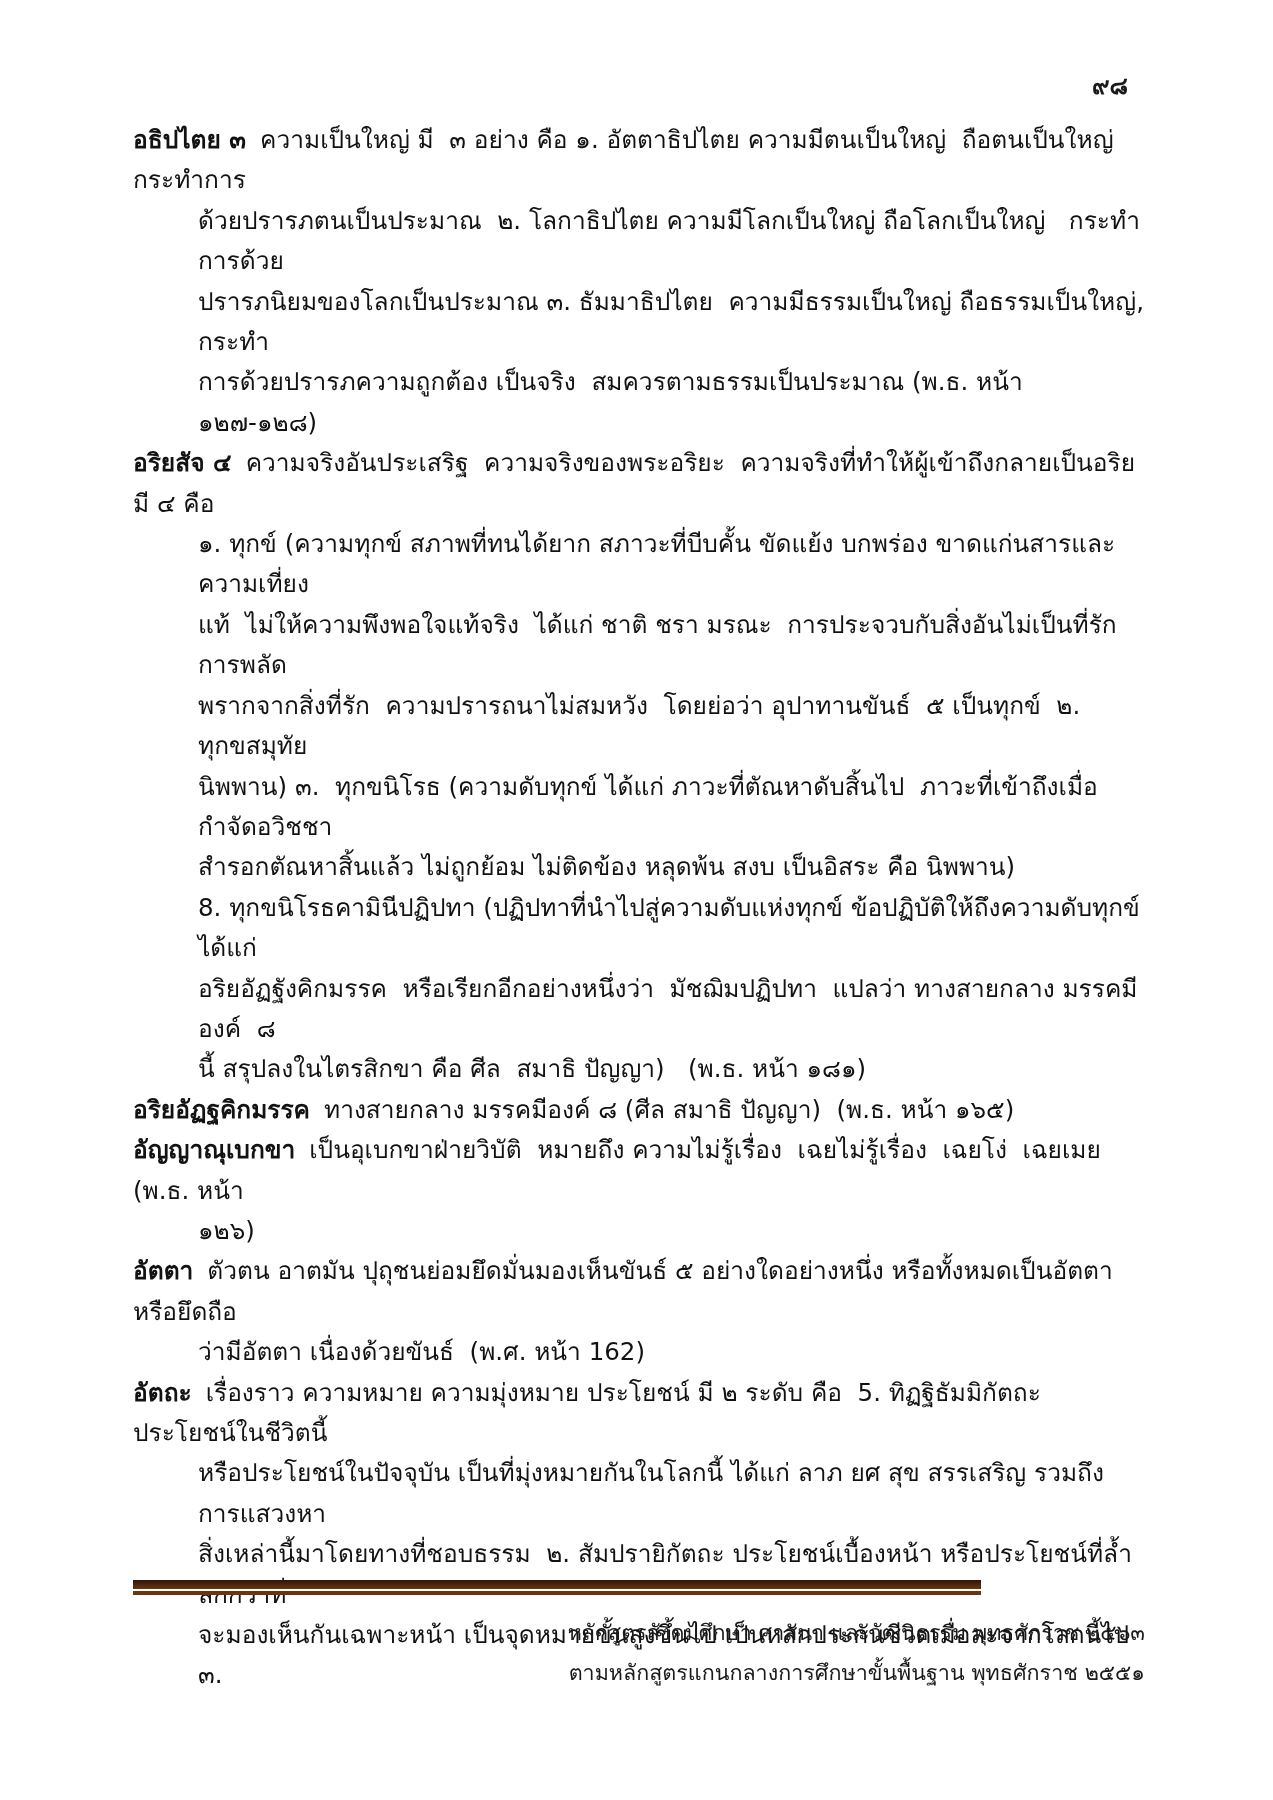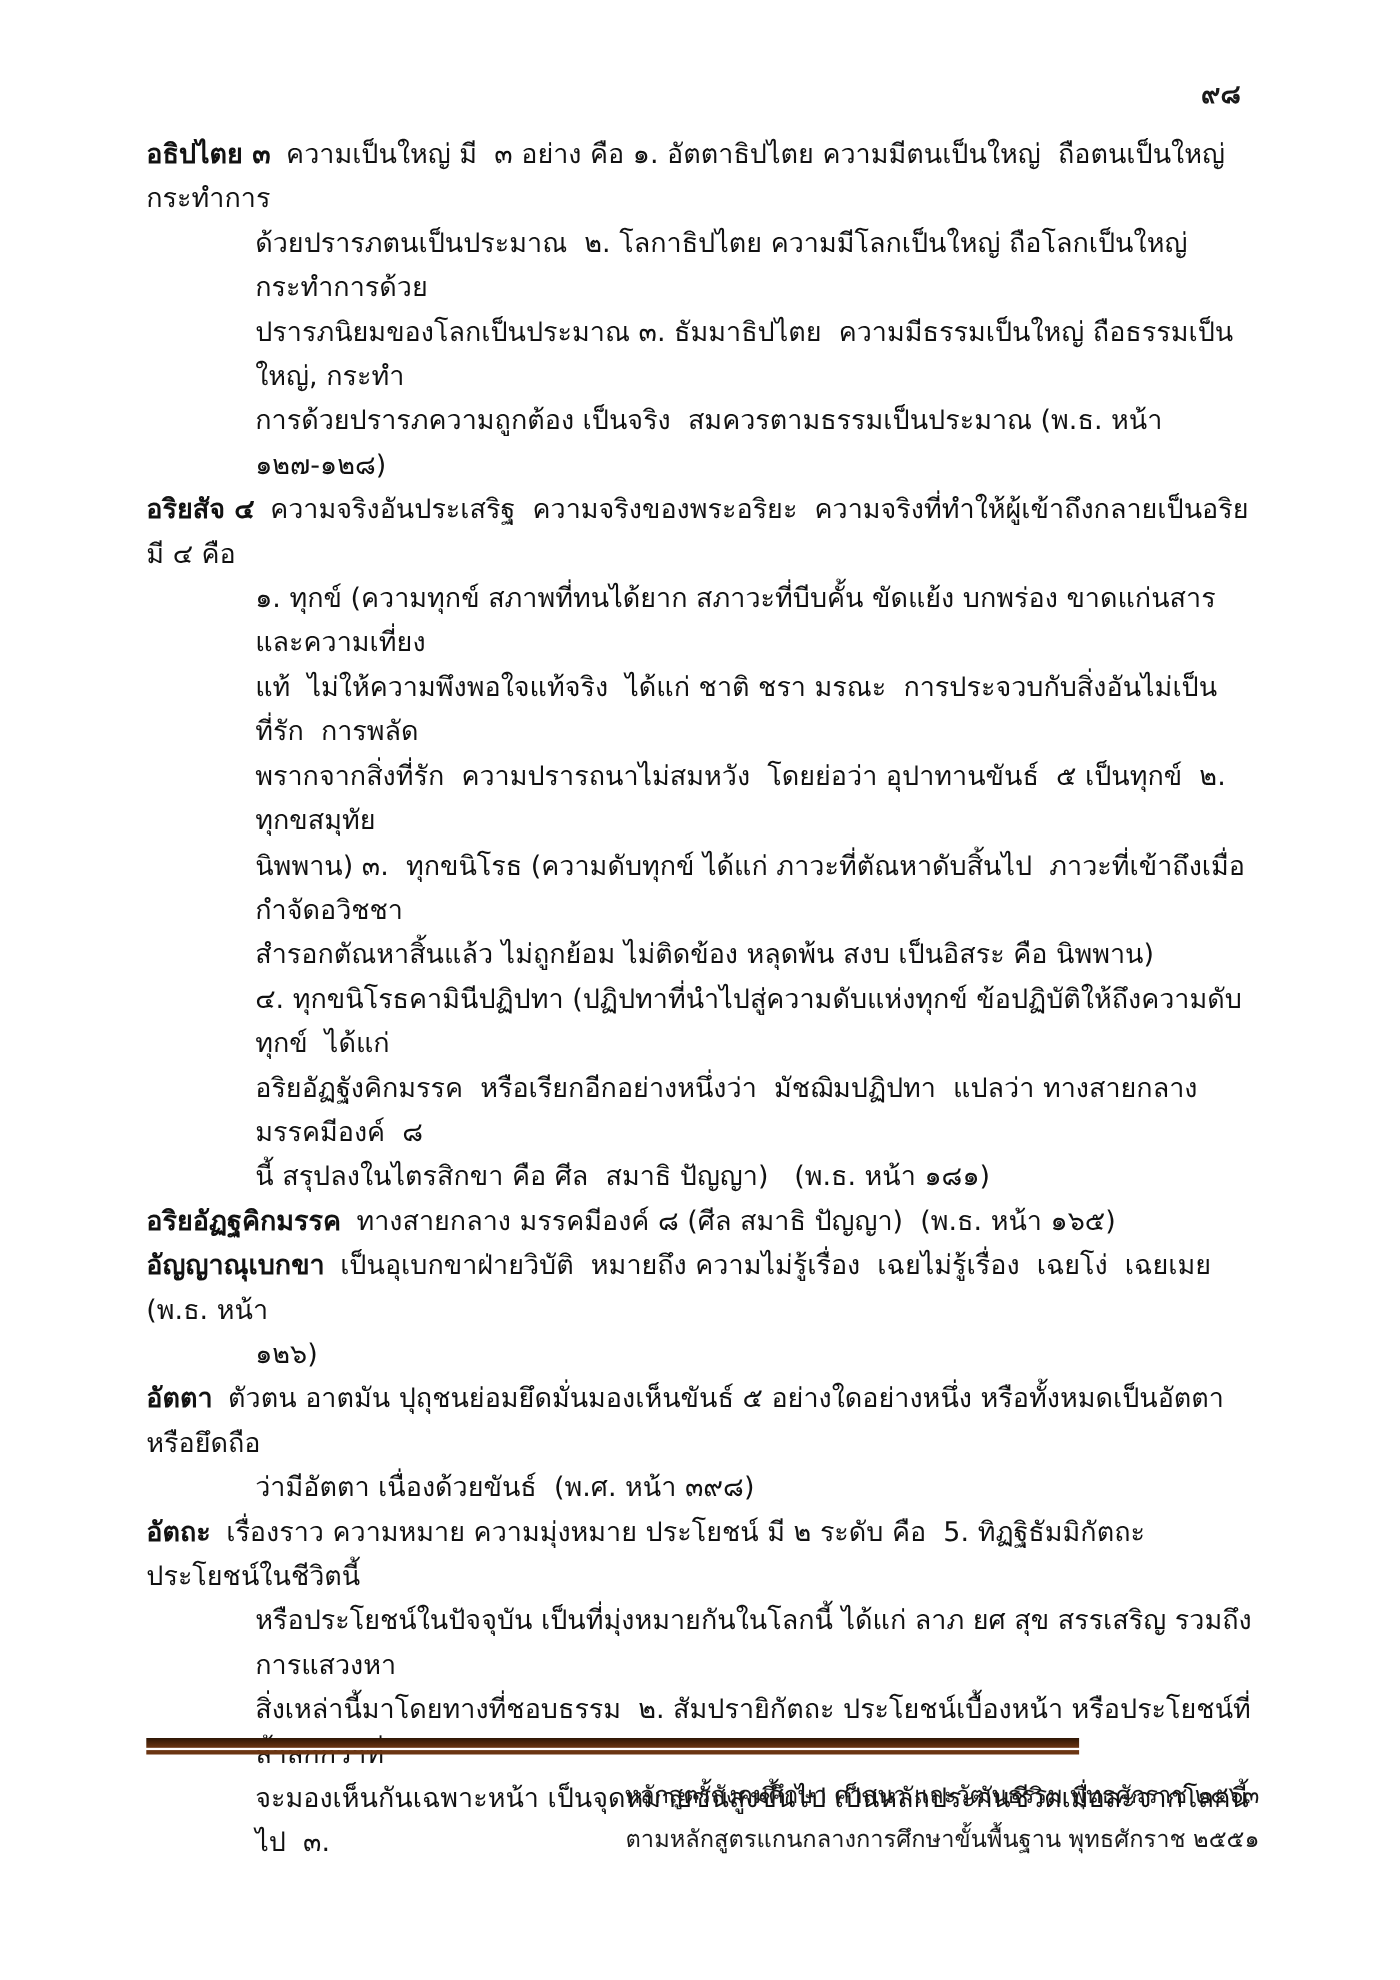--- a/index.html
+++ b/index.html
@@ -23,21 +23,21 @@
     top: 120px; left: 133px;
     width: 1012px;
     font-size: 24.5px;
     line-height: 40.4px;
   }
   .entry { margin: 0; }
   .line {
     white-space: pre-wrap;
     margin: 0;
   }
-  .line.cont { margin-left: 99px; }
+  .line.cont { margin-left: 65px; }
   .headword {
     font-weight: bold;
     margin-right: 14px;
   }
   .footer {
     position: absolute;
     left: 133px;
     width: 1012px;
     top: 1580px;
   }
@@ -70,37 +70,37 @@
     <div class="line cont">การด้วยปรารภความถูกต้อง เป็นจริง  สมควรตามธรรมเป็นประมาณ (พ.ธ. หน้า ๑๒๗-๑๒๘)</div>
   </div>
 
   <div class="entry">
     <div class="line first"><span class="headword">อริยสัจ ๔</span><span>ความจริงอันประเสริฐ  ความจริงของพระอริยะ  ความจริงที่ทำให้ผู้เข้าถึงกลายเป็นอริยมี ๔ คือ</span></div>
     <div class="line cont">๑. ทุกข์ (ความทุกข์ สภาพที่ทนได้ยาก สภาวะที่บีบคั้น ขัดแย้ง บกพร่อง ขาดแก่นสารและความเที่ยง</div>
     <div class="line cont">แท้  ไม่ให้ความพึงพอใจแท้จริง  ได้แก่ ชาติ ชรา มรณะ  การประจวบกับสิ่งอันไม่เป็นที่รัก  การพลัด</div>
     <div class="line cont">พรากจากสิ่งที่รัก  ความปรารถนาไม่สมหวัง  โดยย่อว่า อุปาทานขันธ์  ๕ เป็นทุกข์  ๒. ทุกขสมุทัย</div>
     <div class="line cont">นิพพาน) ๓.  ทุกขนิโรธ (ความดับทุกข์ ได้แก่ ภาวะที่ตัณหาดับสิ้นไป  ภาวะที่เข้าถึงเมื่อกำจัดอวิชชา</div>
     <div class="line cont">สำรอกตัณหาสิ้นแล้ว ไม่ถูกย้อม ไม่ติดข้อง หลุดพ้น สงบ เป็นอิสระ คือ นิพพาน)</div>
-    <div class="line cont">๔. ทุกขนิโรธคามินีปฏิปทา (ปฏิปทาที่นำไปสู่ความดับแห่งทุกข์ ข้อปฏิบัติให้ถึงความดับทุกข์  ได้แก่</div>
+    <div class="line cont">8. ทุกขนิโรธคามินีปฏิปทา (ปฏิปทาที่นำไปสู่ความดับแห่งทุกข์ ข้อปฏิบัติให้ถึงความดับทุกข์  ได้แก่</div>
     <div class="line cont">อริยอัฏฐังคิกมรรค  หรือเรียกอีกอย่างหนึ่งว่า  มัชฌิมปฏิปทา  แปลว่า ทางสายกลาง มรรคมีองค์  ๘</div>
     <div class="line cont">นี้ สรุปลงในไตรสิกขา คือ ศีล  สมาธิ ปัญญา)   (พ.ธ. หน้า ๑๘๑)</div>
   </div>
 
   <div class="entry">
     <div class="line first"><span class="headword">อริยอัฏฐคิกมรรค</span><span>ทางสายกลาง มรรคมีองค์ ๘ (ศีล สมาธิ ปัญญา)  (พ.ธ. หน้า ๑๖๕)</span></div>
   </div>
 
   <div class="entry">
     <div class="line first"><span class="headword">อัญญาณุเบกขา</span><span>เป็นอุเบกขาฝ่ายวิบัติ  หมายถึง ความไม่รู้เรื่อง  เฉยไม่รู้เรื่อง  เฉยโง่  เฉยเมย (พ.ธ. หน้า</span></div>
     <div class="line cont">๑๒๖)</div>
   </div>
 
   <div class="entry">
     <div class="line first"><span class="headword">อัตตา</span><span>ตัวตน อาตมัน ปุถุชนย่อมยึดมั่นมองเห็นขันธ์ ๕ อย่างใดอย่างหนึ่ง หรือทั้งหมดเป็นอัตตา หรือยึดถือ</span></div>
-    <div class="line cont">ว่ามีอัตตา เนื่องด้วยขันธ์  (พ.ศ. หน้า ๓๙๘)</div>
+    <div class="line cont">ว่ามีอัตตา เนื่องด้วยขันธ์  (พ.ศ. หน้า 162)</div>
   </div>
 
   <div class="entry">
     <div class="line first"><span class="headword">อัตถะ</span><span>เรื่องราว ความหมาย ความมุ่งหมาย ประโยชน์ มี ๒ ระดับ คือ  5. ทิฏฐิธัมมิกัตถะ ประโยชน์ในชีวิตนี้</span></div>
     <div class="line cont">หรือประโยชน์ในปัจจุบัน เป็นที่มุ่งหมายกันในโลกนี้ ได้แก่ ลาภ ยศ สุข สรรเสริญ รวมถึงการแสวงหา</div>
     <div class="line cont">สิ่งเหล่านี้มาโดยทางที่ชอบธรรม  ๒. สัมปรายิกัตถะ ประโยชน์เบื้องหน้า หรือประโยชน์ที่ล้ำลึกกว่าที่</div>
     <div class="line cont">จะมองเห็นกันเฉพาะหน้า เป็นจุดหมายขั้นสูงขึ้นไป เป็นหลักประกันชีวิตเมื่อละจากโลกนี้ไป  ๓.</div>
 
   </div>
 

